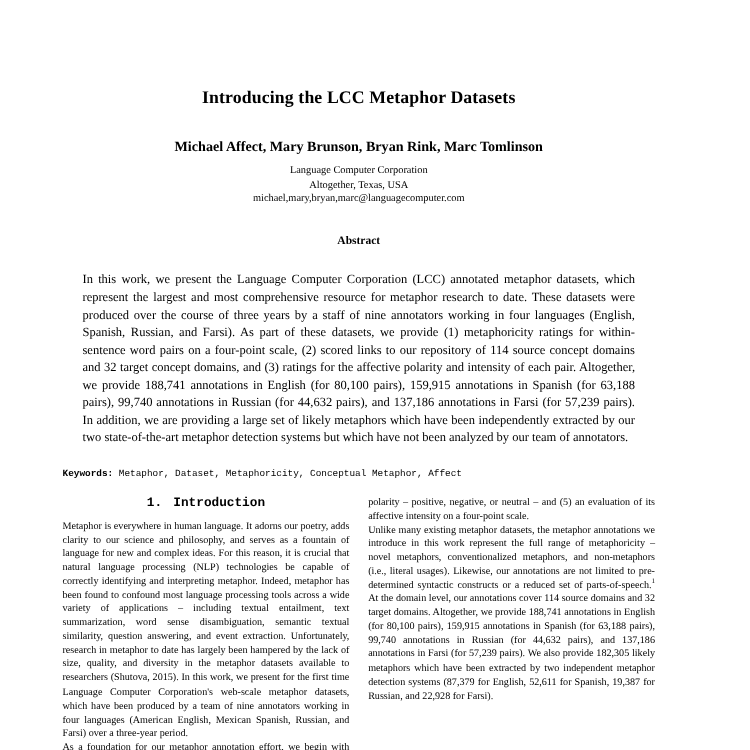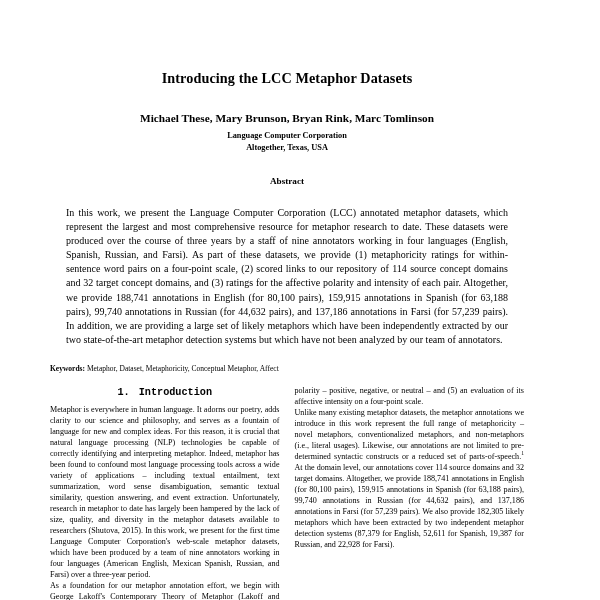--- a/index.html
+++ b/index.html
@@ -46,21 +46,21 @@
     line-height: 1.25;
   }
 
   .affiliation {
     text-align: center;
     font-size: 8.3px;
     margin: 0;
     padding-top: 5px;
     line-height: 1.38;
   }
-  .affiliation .line { display: block; font-weight: bold; }
+  .affiliation .line { display: block; }
 
   
   .abstract-heading {
     text-align: center;
     font-size: 9.2px;
     font-weight: bold;
     margin: 10px;
     padding-top: 13px;
     padding-bottom: 2px;
   }
@@ -74,20 +74,21 @@
     padding-top: 2px;
     hyphens: manual;
   }
 
   .keywords {
     font-size: 7.5px;
     line-height: 1.41;
     text-align: left;
     margin: 0;
     padding-top: 1px;
+    font-family: Liberation Mono, monospace;
   }
   .keywords .kw-label { font-weight: bold; }
 
   
   .columns {
     margin-top: 10px;
     column-count: 2;
     column-gap: 15px;
     column-fill: auto;
     height: 300px;
@@ -121,25 +122,26 @@
     line-height: 0;
   }
 </style>
 </head>
 <body>
 
 <div class="page">
 
   <h1 class="title">Introducing the LCC Metaphor Datasets</h1>
 
-  <div class="authors">Michael These, Mary Brunson, Bryan Rink, Marc Tomlinson</div>
+  <div class="authors">Michael Affect, Mary Brunson, Bryan Rink, Marc Tomlinson</div>
 
   <div class="affiliation">
     <span class="line">Language Computer Corporation</span>
     <span class="line">Altogether, Texas, USA</span>
+    <span class="line">michael,mary,bryan,marc@languagecomputer.com</span>
   </div>
 
   <div class="abstract-heading">Abstract</div>
 
   <p class="abstract-body">In this work, we present the Language Computer Corporation (LCC) annotated metaphor datasets, which represent the largest and most comprehensive resource for metaphor research to date. These datasets were produced over the course of three years by a staff of nine annotators working in four languages (English, Spanish, Russian, and Farsi). As part of these datasets, we provide (1) metaphoricity ratings for within-sentence word pairs on a four-point scale, (2) scored links to our repository of 114 source concept domains and 32 target concept domains, and (3) ratings for the affective polarity and intensity of each pair. Altogether, we provide 188,741 annotations in English (for 80,100 pairs), 159,915 annotations in Spanish (for 63,188 pairs), 99,740 annotations in Russian (for 44,632 pairs), and 137,186 annotations in Farsi (for 57,239 pairs). In addition, we are providing a large set of likely metaphors which have been independently extracted by our two state-of-the-art metaphor detection systems but which have not been analyzed by our team of annotators.</p>
 
   <p class="keywords">
     <span class="kw-label">Keywords:</span>
     <span>Metaphor, Dataset, Metaphoricity, Conceptual Metaphor, Affect</span>
   </p>

